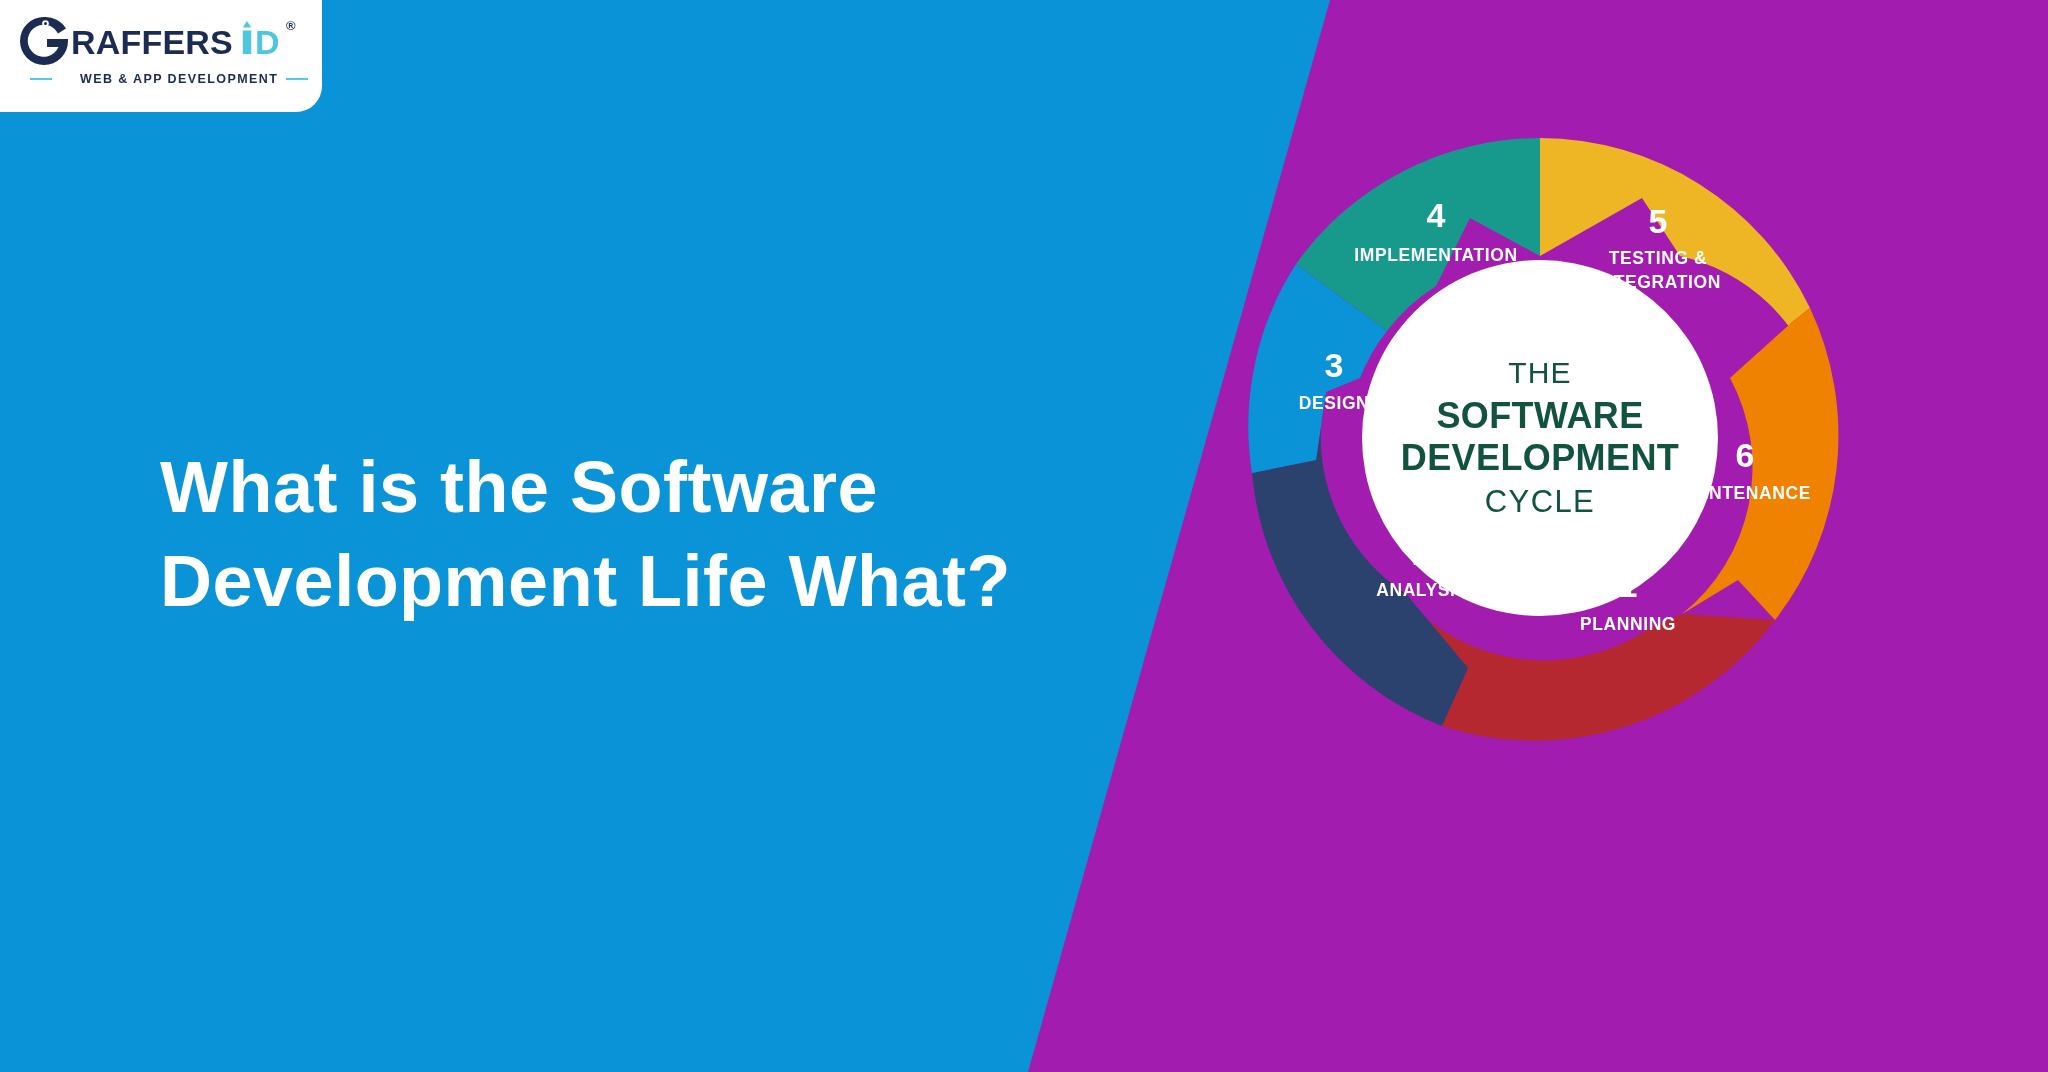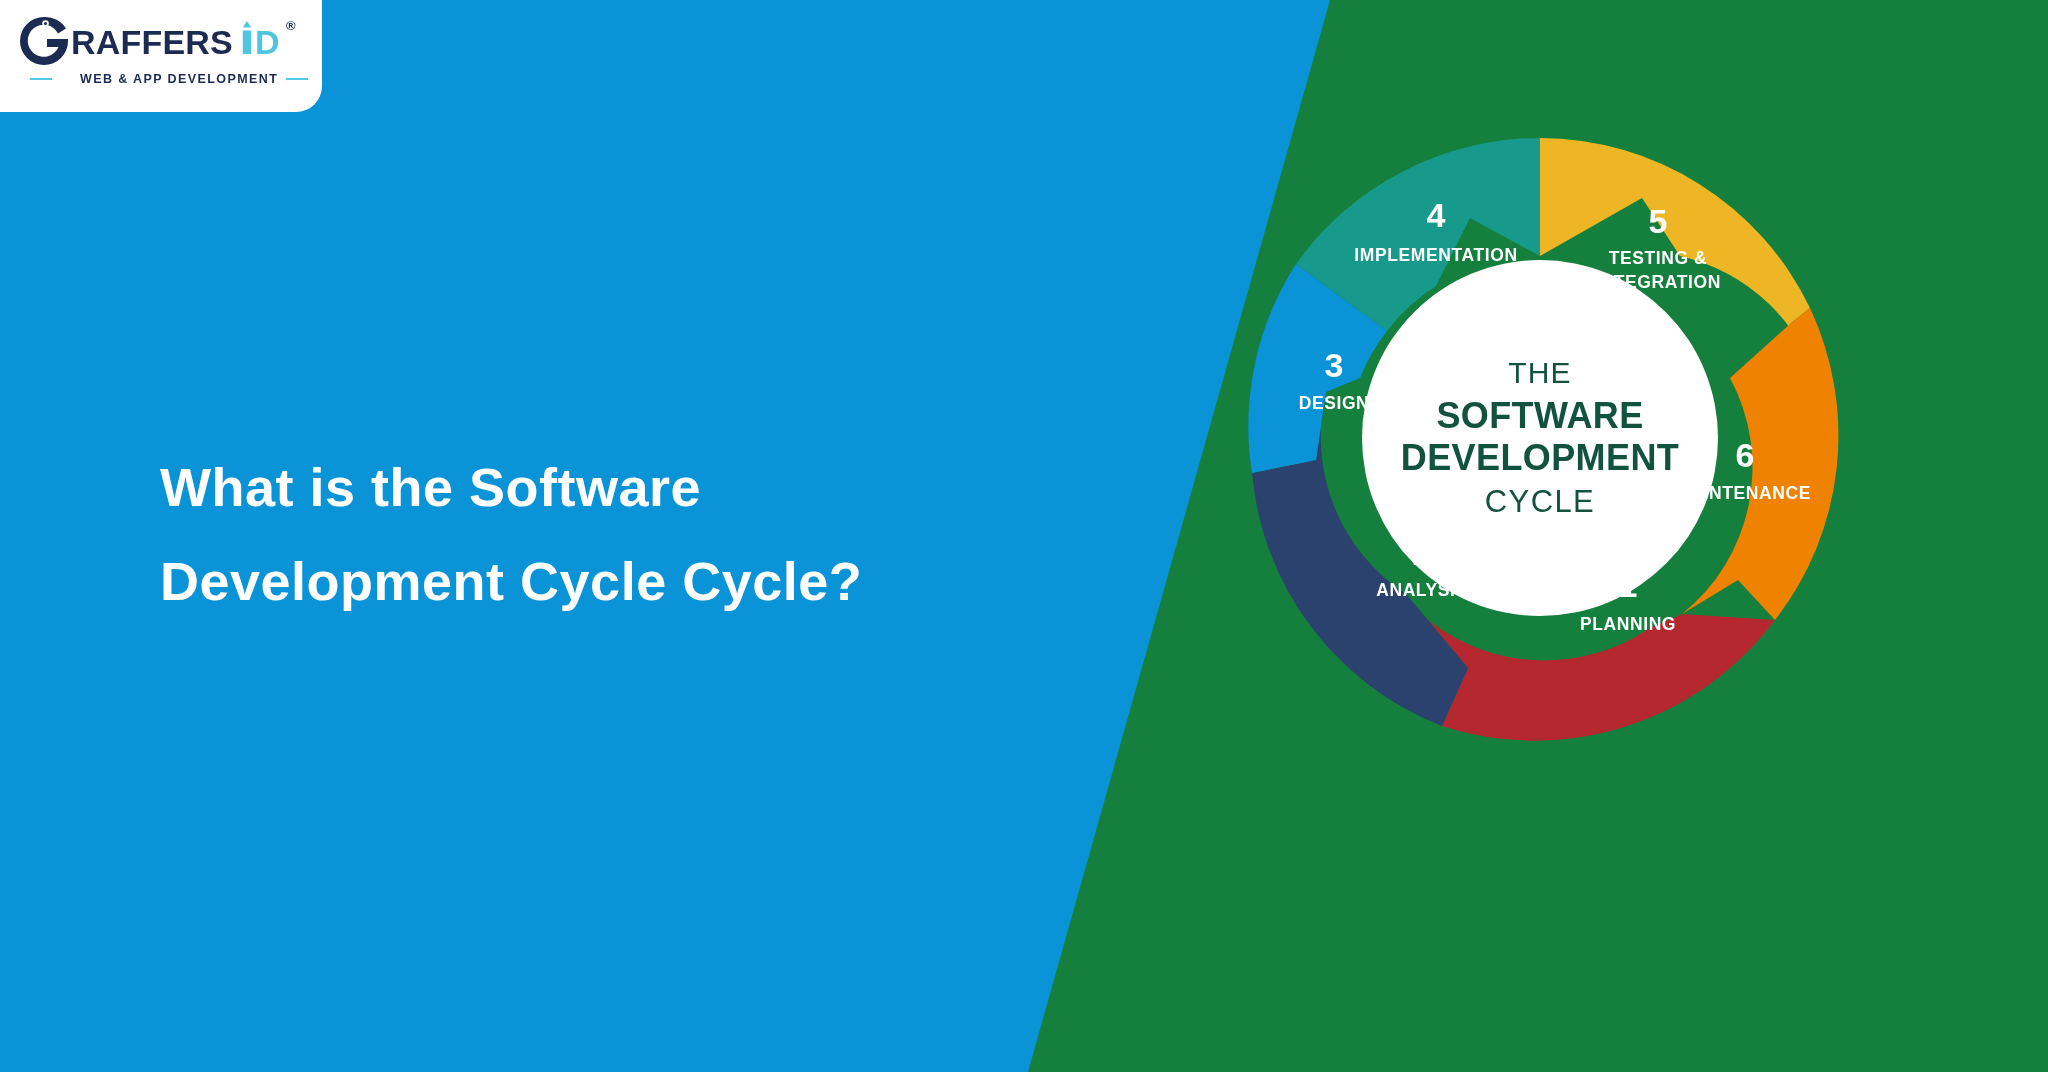--- a/index.html
+++ b/index.html
@@ -3,21 +3,21 @@
 <meta charset="utf-8">
 <style>
   * { margin:0; padding:0; box-sizing:border-box; }
   html,body { width:2048px; height:1072px; }
   body {
     background:#ffffff;
     font-family:"Liberation Sans", sans-serif;
     overflow:hidden;
     position:relative;
   }
-  #stage { position:absolute; inset:0; width:2048px; height:1072px; background:#15803d; }
+  #stage { position:absolute; inset:0; width:2048px; height:1072px; background:#a21caf; }
 
   
   .panel-blue{
     position:absolute; left:0; top:0; width:1400px; height:1072px;
     background:#0a93d6;
     clip-path: polygon(0 0, 1330px 0, 1028px 1072px, 0 1072px);
     z-index:1;
   }
 
   
@@ -47,21 +47,21 @@
     font-family:"Liberation Sans", sans-serif;
     margin-left:20px;
   }
 
   
   .headline{
     position:absolute; left:160px; top:440px; width:760px; z-index:4;
     color:#ffffff;
     font-family:"Liberation Sans", sans-serif;
     font-weight:700;
-    font-size:54px;
+    font-size:72px;
     line-height:94px;
     letter-spacing:0.5px;
   }
   .headline .hl-line{ display:block; white-space:nowrap; }
 
   
   .wheel-wrap{
     position:absolute; left:1230px; top:128px; width:620px; height:620px; z-index:5;
   }
   .wheel-svg{ width:620px; height:620px; display:block; overflow:visible; }
@@ -121,21 +121,21 @@
       <div class="logo-tagline">
         <span class="dash"></span>
         <span class="tag-text">WEB &amp; APP DEVELOPMENT</span>
         <span class="dash"></span>
       </div>
     </div>
   </div>
 
   <h1 class="headline">
     <span class="hl-line">What is the Software</span>
-    <span class="hl-line">Development Cycle Cycle?</span>
+    <span class="hl-line">Development Life What?</span>
   </h1>
 
   <div class="wheel-wrap">
     <svg class="wheel-svg" viewBox="0 0 620 620">
 
       <g>
         <path d="M310 10
                  L310 10
                  A300 300 0 0 0 66 136
                  L157 203

